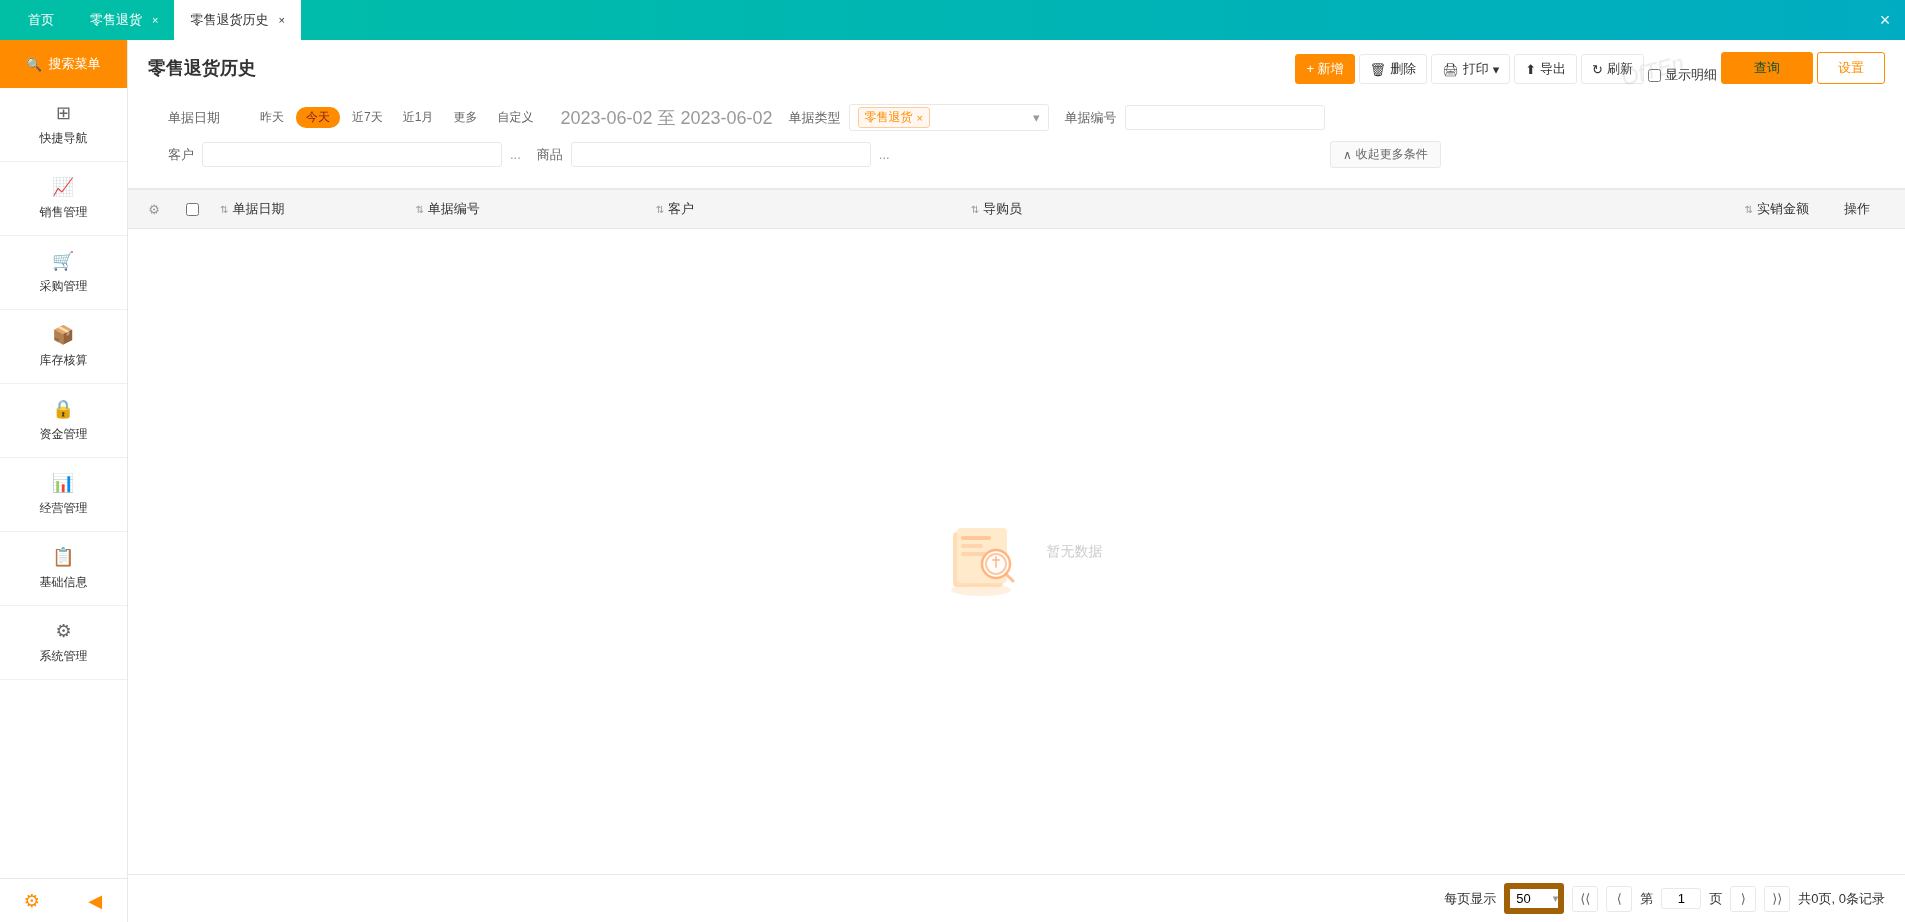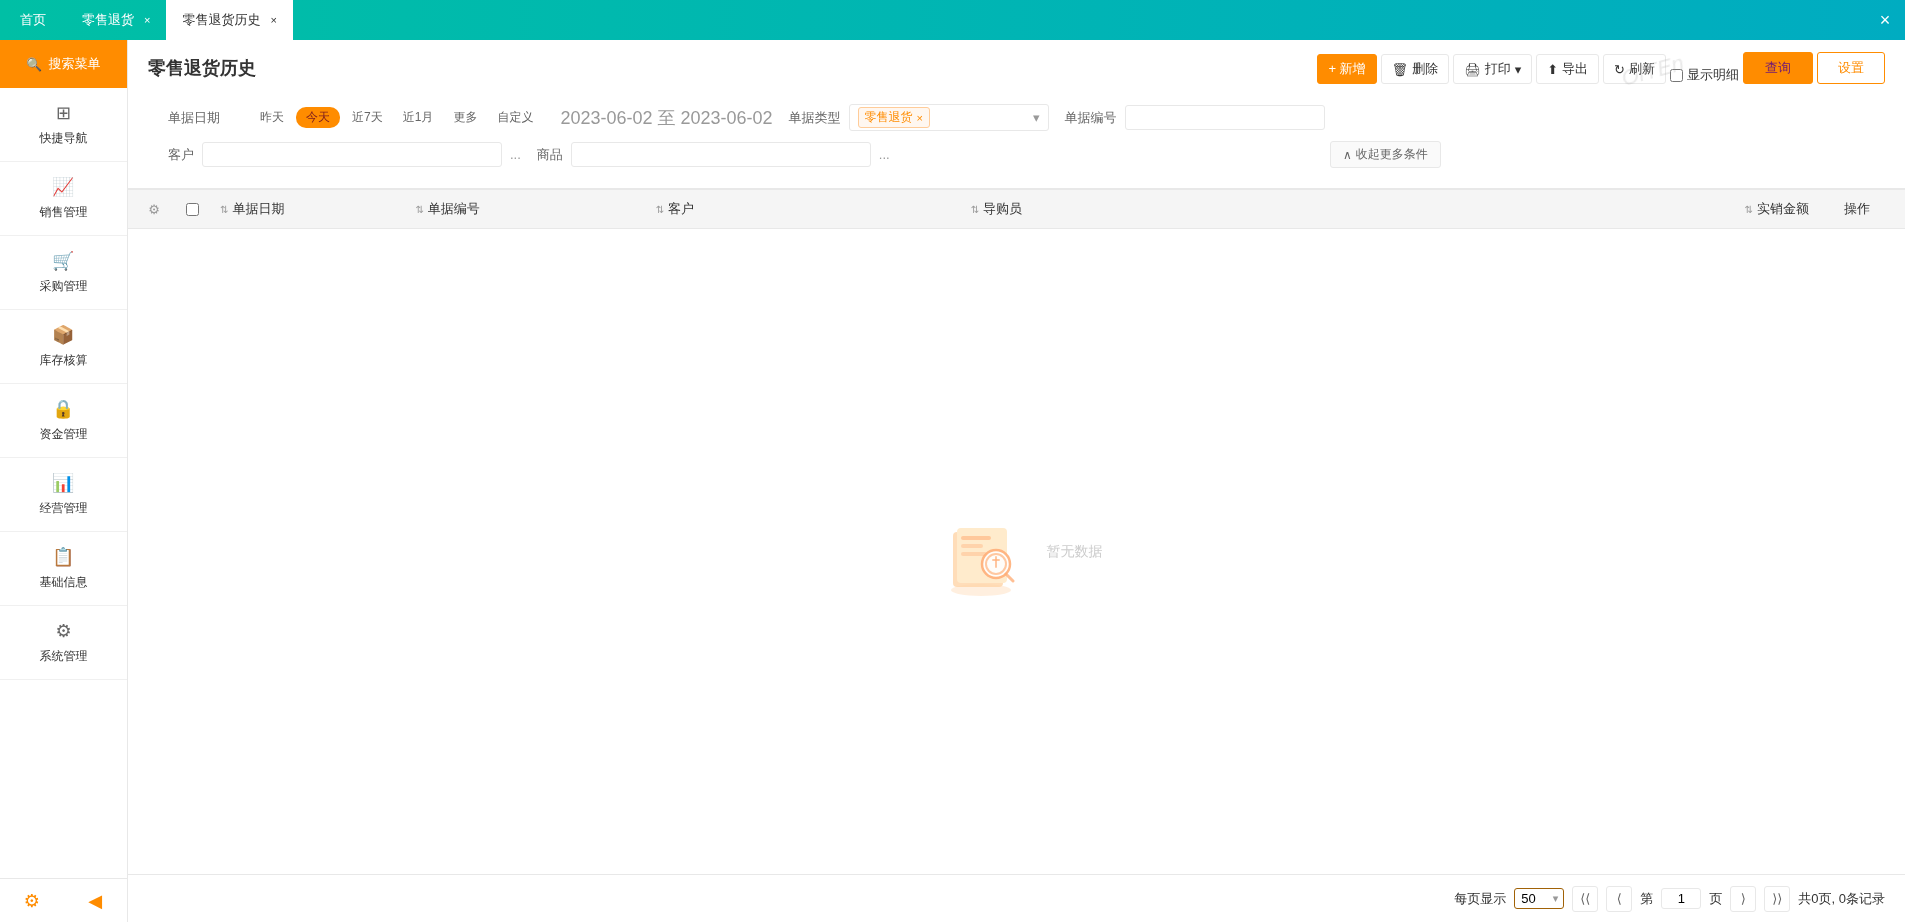--- a/index.html
+++ b/index.html
@@ -4,21 +4,21 @@
   <style>
     * { box-sizing: border-box; margin: 0; padding: 0; font-family: 'Microsoft YaHei', Arial, sans-serif; }
     body { width: 1905px; height: 922px; overflow: hidden; background: #f5f5f5; display: flex; flex-direction: column; }
 
     
     .top-bar {
       height: 40px;
       background: linear-gradient(90deg, #00bfa5 0%, #00acc1 100%);
       display: flex;
       align-items: center;
-      padding: 0 0 0 0;
+      padding: 0 0 0 8px;
       flex-shrink: 0;
     }
     .top-bar-tabs {
       display: flex;
       align-items: stretch;
       height: 100%;
       flex: 1;
     }
     .tab-item {
       display: flex;
@@ -156,23 +156,23 @@
       color: #333;
       white-space: nowrap;
     }
     .toolbar-btn.primary {
       background: #ff8c00;
       color: #fff;
       border-color: #ff8c00;
     }
     .toolbar-btn.query {
       background: #ff8c00;
-      color: #701a75;
+      color: #14532d;
       border-color: #ff8c00;
-      padding: 6px 21px;
+      padding: 6px 32px;
     }
     .toolbar-btn.settings {
       background: #fff;
       color: #ff8c00;
       border-color: #ff8c00;
       padding: 6px 20px;
     }
     .checkbox-label { display: flex; align-items: center; gap: 4px; font-size: 13px; color: #333; cursor: pointer; }
 
     
@@ -337,21 +337,21 @@
       display: flex;
       align-items: center;
       justify-content: flex-end;
       padding: 0 20px;
       gap: 8px;
       font-size: 13px;
       color: #333;
       flex-shrink: 0;
     }
     .pagination-select {
-      border: 1px solid #a16207;
+      border: 6px solid #a16207;
       border-radius: 3px;
       padding: 2px 20px 2px 6px;
       font-size: 13px;
       outline: none;
       appearance: none;
       background: #fff;
     }
     .pagination-btn {
       width: 26px; height: 26px;
       border: 1px solid #e8e8e8;

